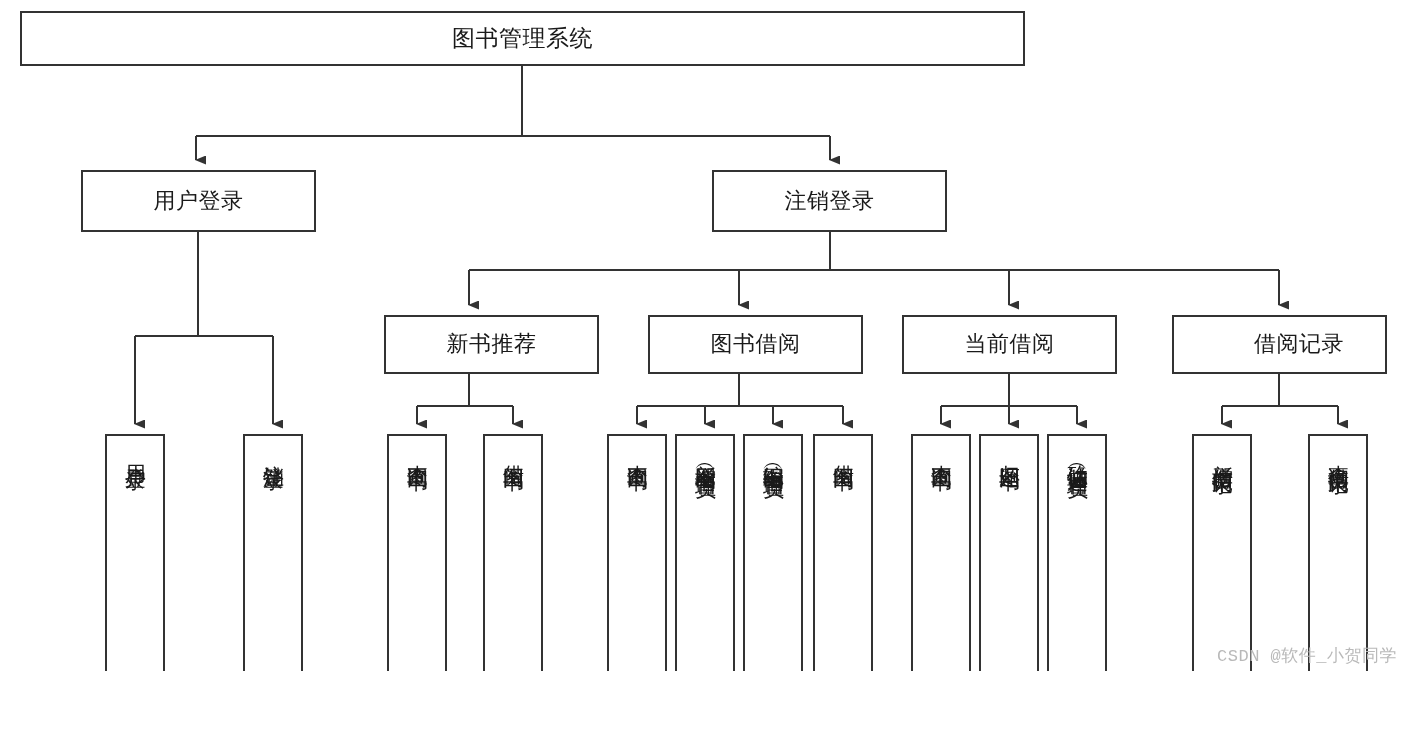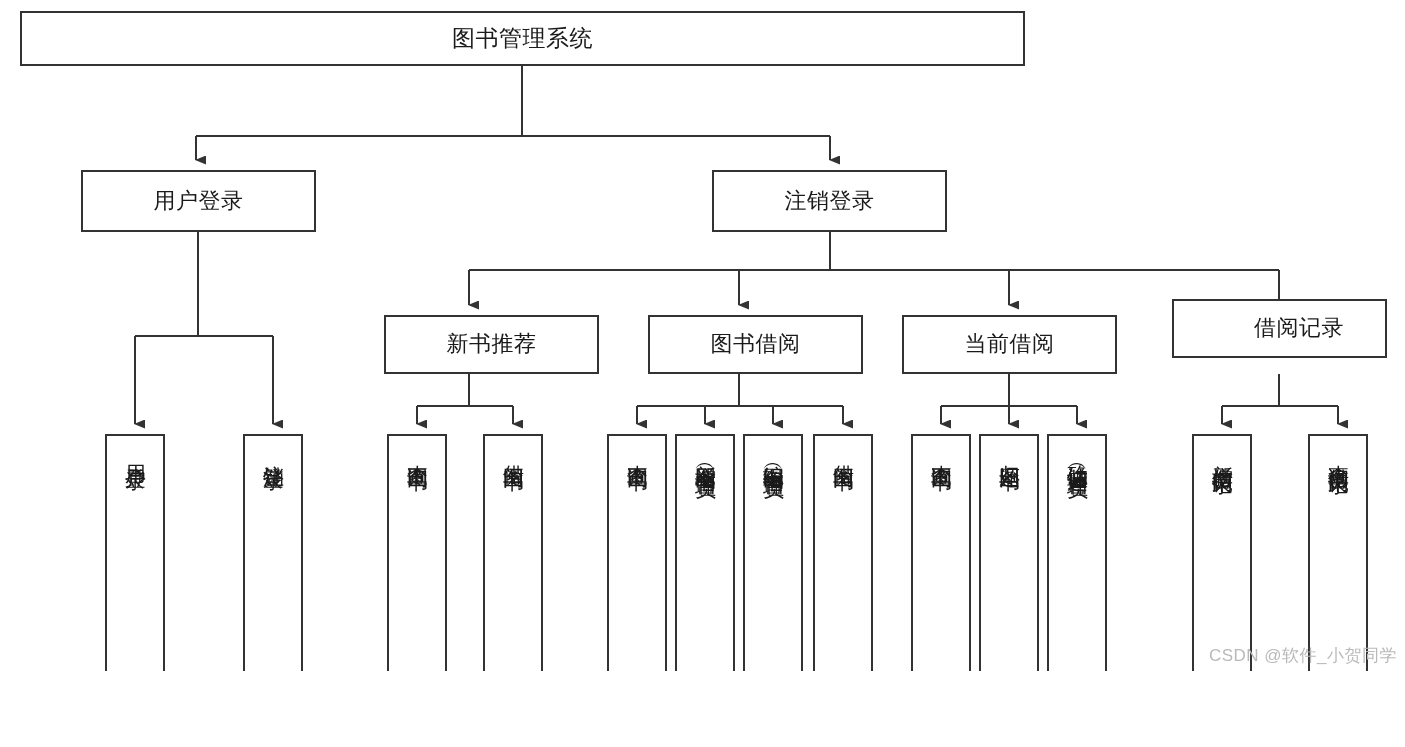--- a/index.html
+++ b/index.html
@@ -64,21 +64,21 @@
   }
   #watermark {
     position: absolute;
     right: 8px;
     bottom: 4px;
     font-size: 17px;
     color: #b9b9b9;
     letter-spacing: 0.5px;
     z-index: 5;
     white-space: nowrap;
-    font-family: Liberation Sans, sans-serif;
+    font-family: Liberation Mono, monospace;
   }
 </style>
 </head>
 <body>
 
 <div id="diagram-root">
 
   <svg id="wire-layer" viewBox="0 0 1405 747" xmlns="http://www.w3.org/2000/svg">
     <defs>
       <marker id="arrowhead" markerWidth="9" markerHeight="11" refX="4.5" refY="10" orient="auto" markerUnits="userSpaceOnUse">
@@ -142,21 +142,21 @@
 
   <div class="node horiz" style="left:384px; top:315px; width:215px; height:59px;">
     <span class="node-label">新书推荐</span>
   </div>
   <div class="node horiz" style="left:648px; top:315px; width:215px; height:59px;">
     <span class="node-label">图书借阅</span>
   </div>
   <div class="node horiz" style="left:902px; top:315px; width:215px; height:59px;justify-content:center;">
     <span class="node-label">当前借阅</span>
   </div>
-  <div class="node horiz" style="left:1172px; top:299px; width:215px; height:59px;padding-left:39px;">
+  <div class="node horiz" style="left:1172px; top:315px; width:215px; height:59px;padding-left:39px;">
     <span class="node-label">借阅记录</span>
   </div>
 
   <div class="node vert" style="left:105px; top:434px; width:60px; height:300px;">
     <span class="node-label">用户登录</span>
   </div>
   <div class="node vert" style="left:243px; top:434px; width:60px; height:300px;">
     <span class="node-label">注销登录</span>
   </div>
 

